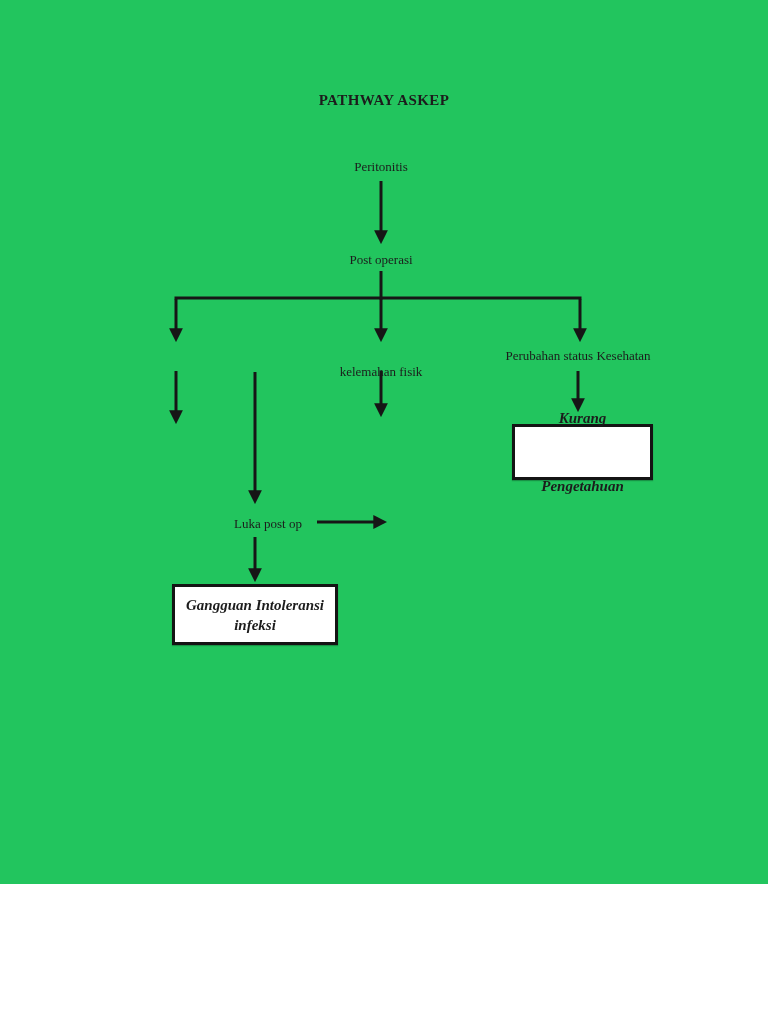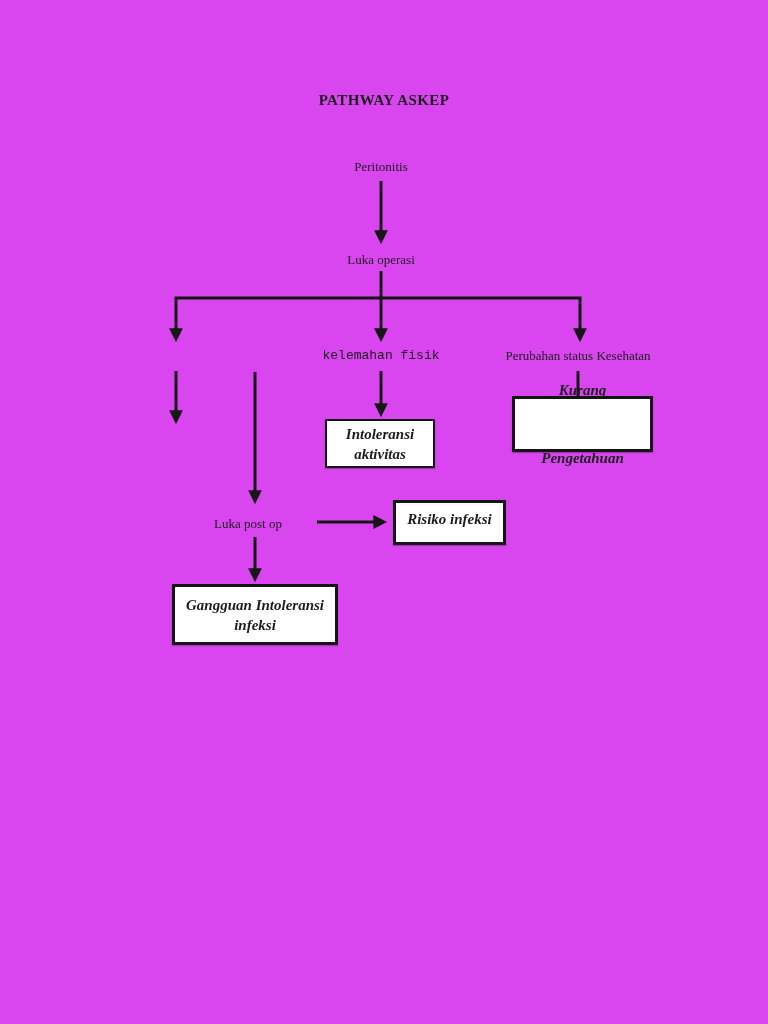--- a/index.html
+++ b/index.html
@@ -3,22 +3,22 @@
 <meta charset="utf-8">
 <style>
   html, body {
     margin: 0;
     padding: 0;
     background: #ffffff;
   }
   #page {
     position: relative;
     width: 768px;
-    height: 1024px;
-    background: #d946ef;
+    height: 884px;
+    background: #22c55e;
     overflow: hidden;
     font-family: "Liberation Serif", "DejaVu Serif", serif;
     color: #1c1c1c;
   }
   #edges {
     position: absolute;
     left: 0;
     top: 0;
     width: 768px;
     height: 1024px;
@@ -81,42 +81,35 @@
     <line class="edge-line" x1="381" y1="371" x2="381" y2="413" marker-end="url(#ah)"></line>
     <line class="edge-line" x1="578" y1="371" x2="578" y2="408" marker-end="url(#ah)"></line>
     <line class="edge-line" x1="317" y1="522" x2="383" y2="522" marker-end="url(#ah)"></line>
     <line class="edge-line" x1="255" y1="537" x2="255" y2="578" marker-end="url(#ah)"></line>
   </svg>
 
   <div class="title" style="left:384px; top:92px;">PATHWAY ASKEP</div>
 
   <div class="node" style="left:381px; top:157px;">Peritonitis</div>
 
-  <div class="node" style="left:381px; top:250px;">Luka operasi</div>
+  <div class="node" style="left:381px; top:250px;">Post operasi</div>
 
 
-  <div class="node" style="left:381px; top:346px;font-family:Liberation Mono, monospace;">kelemahan fisik</div>
+  <div class="node" style="left:381px; top:362px;">kelemahan fisik</div>
 
   <div class="node" style="left:578px; top:346px;font-family:Liberation Serif, serif;">Perubahan status Kesehatan</div>
 
-  <div class="node" style="left:248px; top:514px;text-align:center;">Luka post op</div>
+  <div class="node" style="left:268px; top:514px;text-align:center;">Luka post op</div>
 
 
-  <div class="dbox" style="left:325px; top:419px; width:110px; height:49px;">
-    <span>Intoleransi</span>
-    <span>aktivitas</span>
-  </div>
 
-  <div class="dbox thick" style="left:512px; top:396px; width:141px; height:56px;gap:48px;">
+  <div class="dbox thick" style="left:512px; top:424px; width:141px; height:56px;gap:48px;">
     <span>Kurang</span>
     <span>Pengetahuan</span>
   </div>
 
-  <div class="dbox thick top-align" style="left:393px; top:500px; width:113px; height:45px;">
-    <span>Risiko infeksi</span>
-  </div>
 
   <div class="dbox thick" style="left:172px; top:584px; width:166px; height:61px;">
     <span>Gangguan Intoleransi</span>
     <span>infeksi</span>
   </div>
 
 </div>
 
 </body></html>

